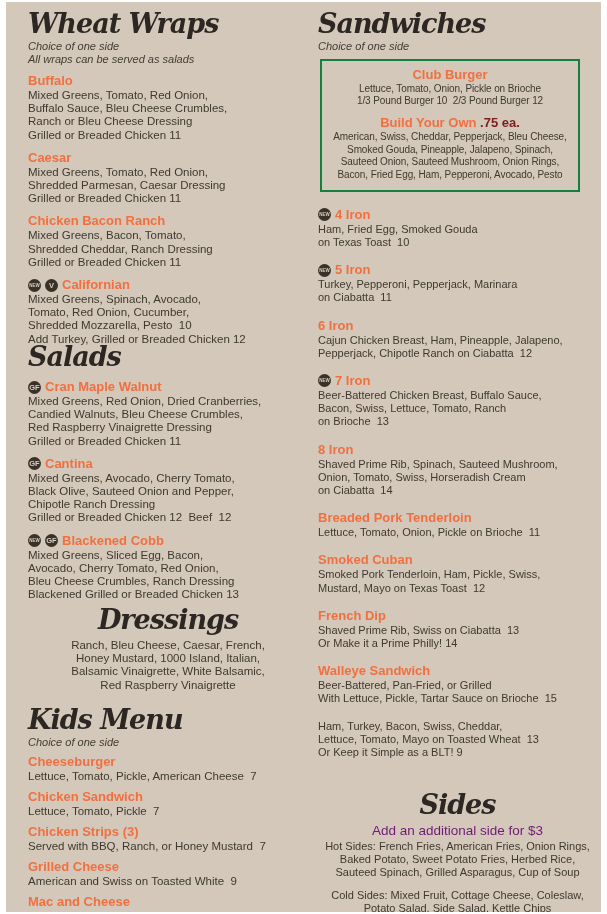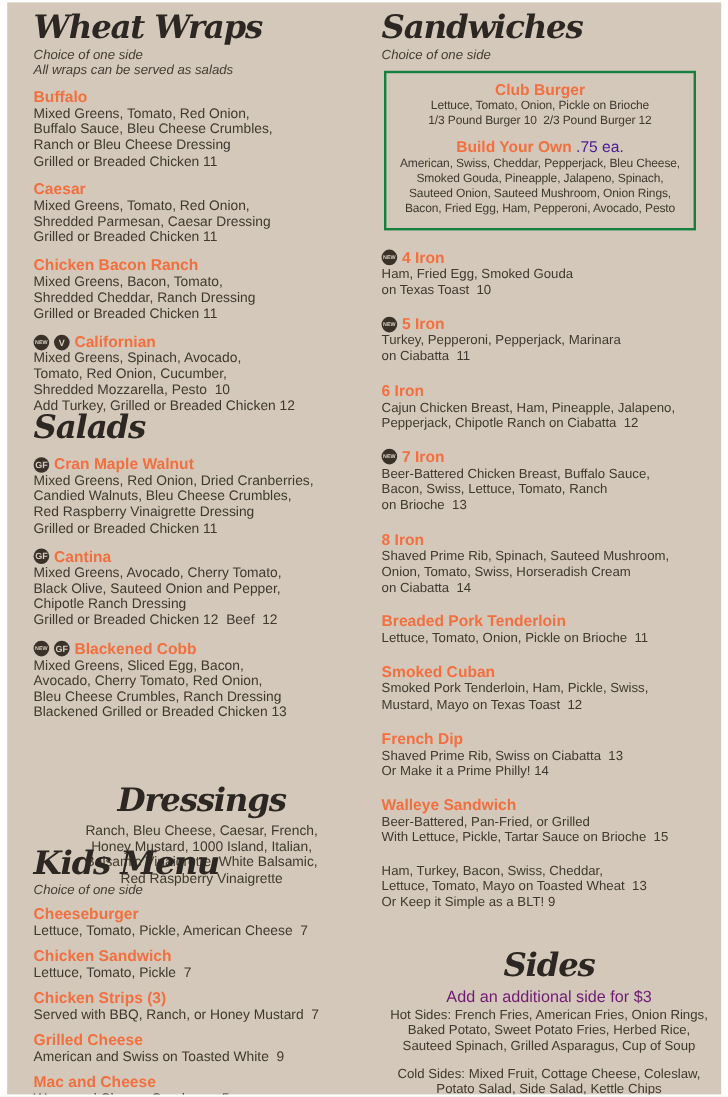--- a/index.html
+++ b/index.html
@@ -45,21 +45,21 @@
   .featured-box{
     border:2px solid #15803d;margin-top:6px;padding:7px 2px 8px 2px;
     width:252px;margin-left:2px;text-align:center;
   }
   .featured-box .desc{
     font-size:10px;line-height:12.7px;letter-spacing:-0.1px;text-align:center;
   }
   .featured-box .iname{display:block;}
   .box-item{margin-top:8px;}
   .box-item:first-child{margin-top:0;}
-  .price-suffix{color:#4c1d95;font-weight:normal;}
+  .price-suffix{color:#7f1d1d;font-weight:bold;}
   .sides-headline{
     color:#701a75;font-weight:normal;font-size:13.5px;line-height:15px;margin-top:4px;
   }
   .center-desc{text-align:center;}
 </style>
 </head>
 <body>
 
 <div class="page">
 
@@ -138,21 +138,21 @@
           <span class="nm">Blackened Cobb</span>
         </div>
         <div class="desc">Mixed Greens, Sliced Egg, Bacon,
 Avocado, Cherry Tomato, Red Onion,
 Bleu Cheese Crumbles, Ranch Dressing
 Blackened Grilled or Breaded Chicken 13</div>
       </div>
     </div>
 
     <div class="section" style="top:604px;">
-      <h1 class="script center" style="margin-bottom:5px;margin-top:48px;">Dressings</h1>
+      <h1 class="script center" style="margin-bottom:5px;">Dressings</h1>
       <div class="desc center-desc">Ranch, Bleu Cheese, Caesar, French,
 Honey Mustard, 1000 Island, Italian,
 Balsamic Vinaigrette, White Balsamic,
 Red Raspberry Vinaigrette</div>
     </div>
 
     <div class="section" style="top:704px;">
       <h1 class="script">Kids Menu</h1>
       <div class="note">Choice of one side</div>
 

